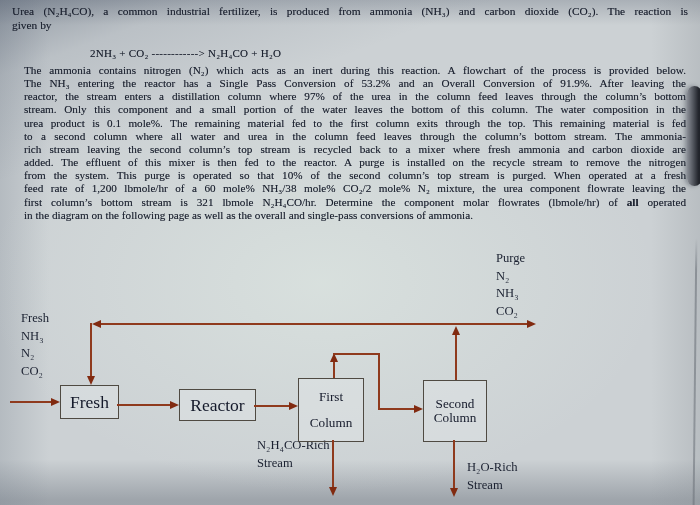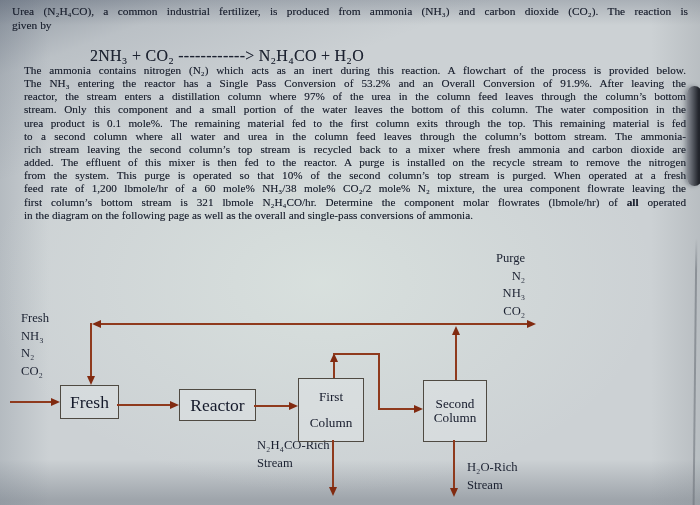--- a/index.html
+++ b/index.html
@@ -13,21 +13,21 @@
       radial-gradient(ellipse 430px 270px at 46% 56%, rgba(226,236,229,0.55), rgba(226,236,229,0) 78%),
       linear-gradient(to right, rgba(120,130,142,0.28), rgba(120,130,142,0) 7%, rgba(120,130,142,0) 93%, rgba(140,146,152,0.30)),
       linear-gradient(to bottom, rgba(90,100,115,0.30) 0%, rgba(90,100,115,0) 5%, rgba(90,100,115,0) 91%, rgba(84,92,104,0.38) 99%);
   }
   .soft{text-shadow:0 0 0.6px rgba(28,33,48,0.5);}
   
   .tblock{position:absolute;}
   .jline{text-align:justify;text-align-last:justify;}
   .lline{text-align:left;}
   #intro{left:12px;top:4px;width:676px;font-size:11.4px;line-height:14.2px;}
-  #equation{left:90px;top:47px;font-size:16px;letter-spacing:0.25px;}
+  #equation{left:90px;top:47px;font-size:11px;letter-spacing:0.25px;}
   #bodytext{left:24px;top:64px;width:662px;font-size:11.2px;line-height:13.15px;}
   .bold{font-weight:bold;}
   
   .box{
     position:absolute;border:1.6px solid #4f4a42;
     background:rgba(225,229,230,0.45);
     display:flex;flex-direction:column;align-items:center;justify-content:center;
     text-align:center;color:#14192a;
   }
   .box-big{font-size:17.5px;}
@@ -81,21 +81,21 @@
     <div class="lline">in the diagram on the following page as well as the overall and single-pass conversions of ammonia.</div>
   </div>
 
   <div class="dlabel" style="left:21px;top:310px;">
     <div>Fresh</div>
     <div>NH₃</div>
     <div>N₂</div>
     <div>CO₂</div>
   </div>
 
-  <div class="dlabel" style="left:496px;top:250px;text-align:right;">
+  <div class="dlabel" style="left:496px;top:250px;">
     <div>Purge</div>
     <div>N₂</div>
     <div>NH₃</div>
     <div>CO₂</div>
   </div>
 
   <div class="slabel" style="left:257px;top:436px;">
     <div>N₂H₄CO-Rich</div>
     <div>Stream</div>
   </div>

